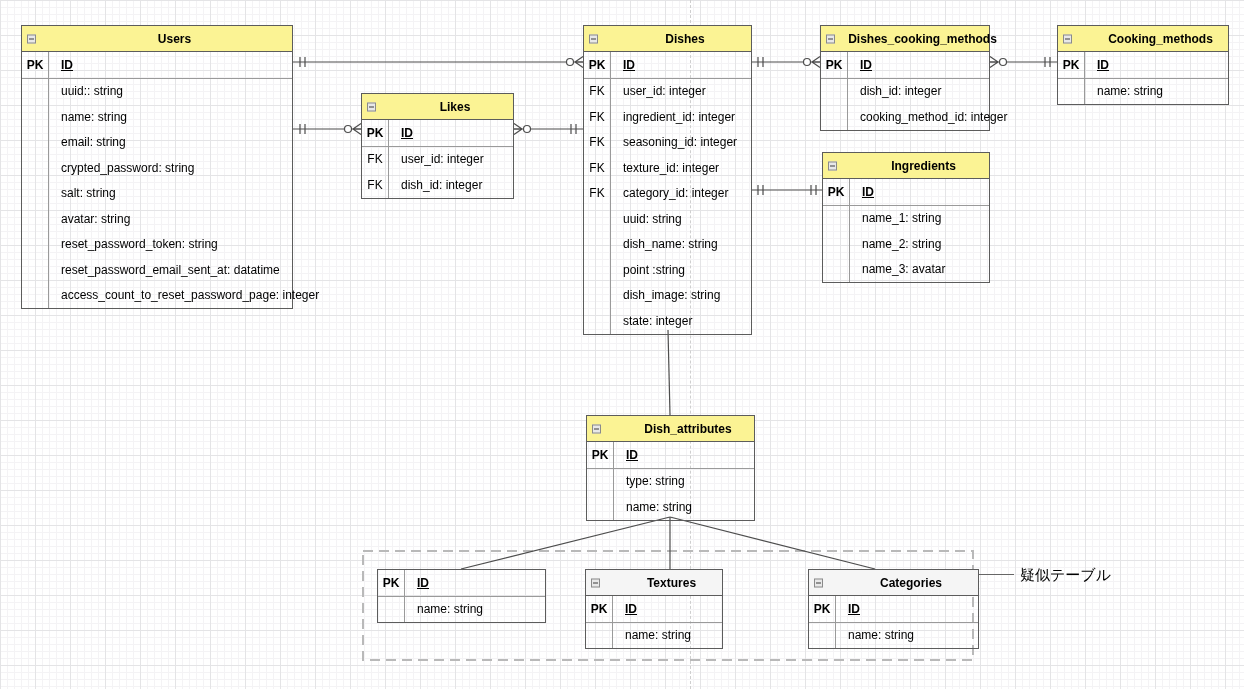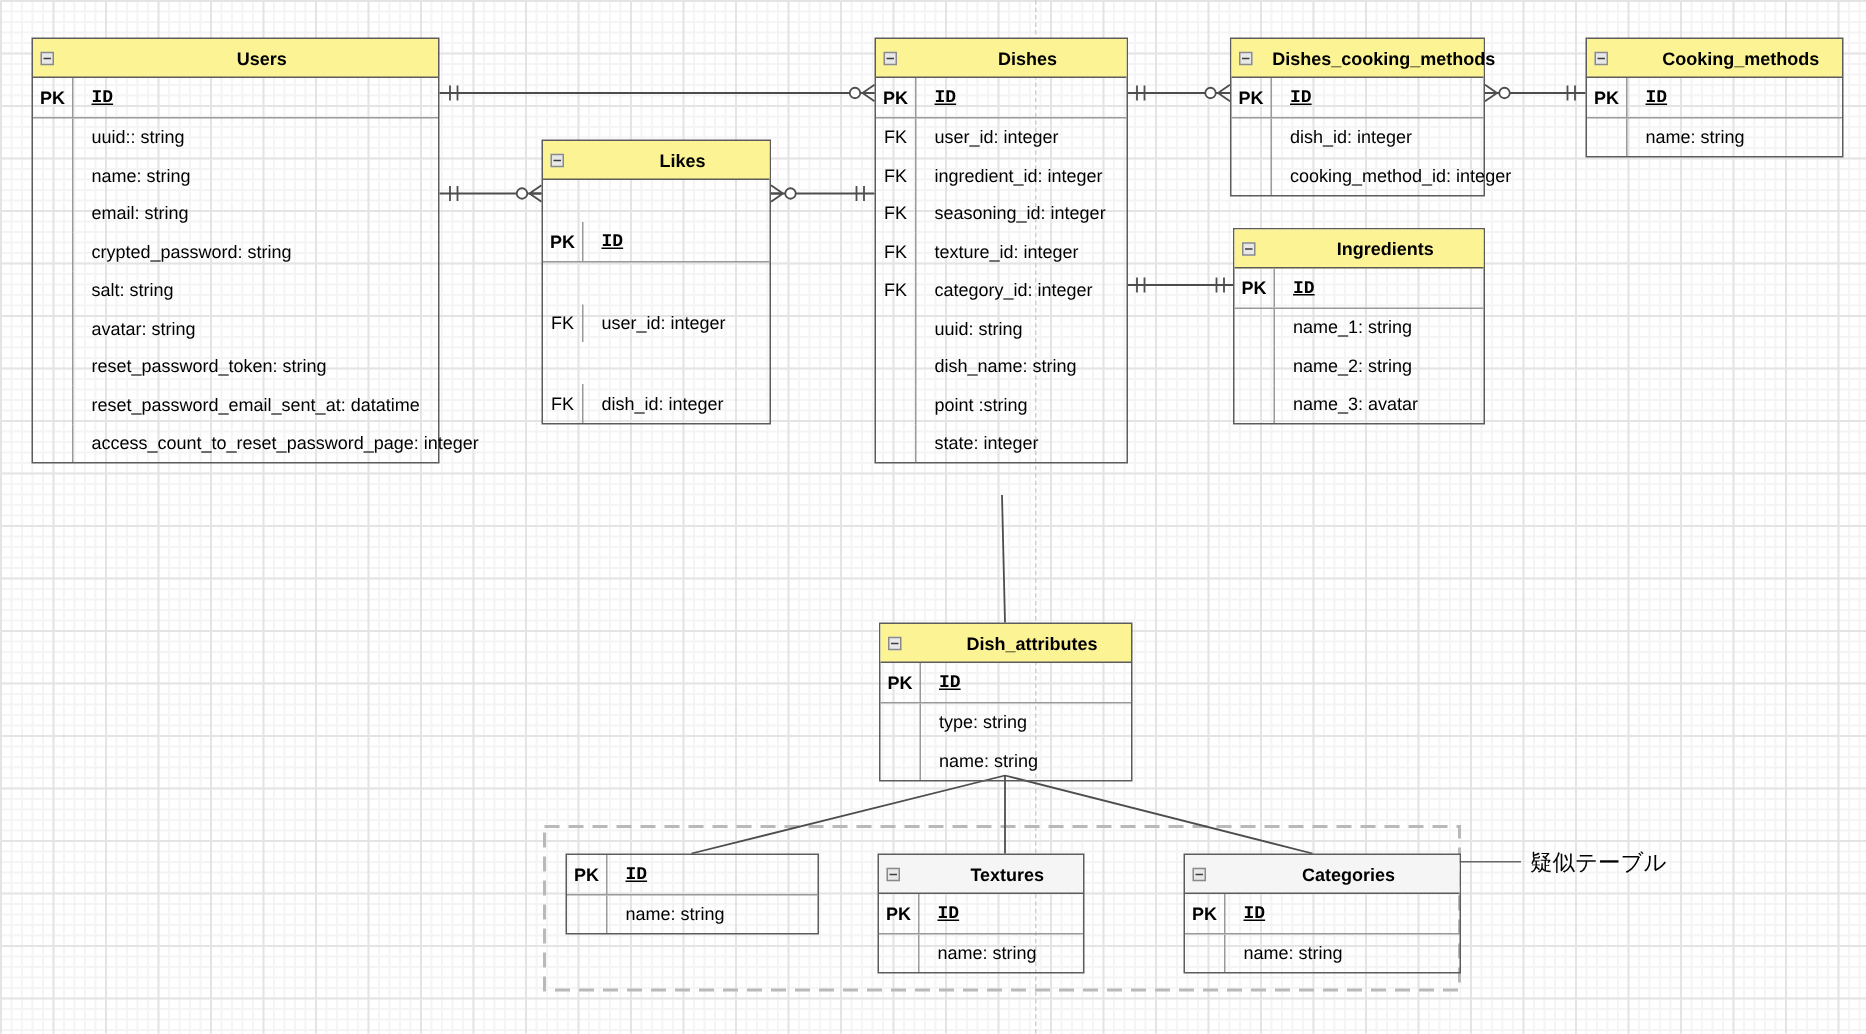--- a/index.html
+++ b/index.html
@@ -52,21 +52,21 @@
   }
   .row .key{
     width:26px;flex:none;align-self:stretch;
     border-right:1px solid #9a9a9a;
     display:flex;align-items:center;justify-content:center;
     font-weight:normal;
   }
   .row .field{padding-left:12px;}
   .row.pk{border-bottom:1px solid #9a9a9a;}
   .row.pk .key{font-weight:bold;}
-  .row.pk .field{font-weight:bold;text-decoration:underline;font-family:Liberation Mono, monospace;}
+  .row.pk .field{font-weight:bold;text-decoration:underline;}
   .edge{position:absolute;z-index:1;overflow:visible;}
   .edge path, .edge line{stroke:var(--line,#4D4D4D);stroke-width:1.2;fill:none;}
   .edge circle{stroke:var(--line,#4D4D4D);stroke-width:1.2;fill:#ffffff;}
   .pseudo-box{position:absolute;z-index:0;overflow:visible;}
   .annotation-line{
     position:absolute;left:972px;top:574px;width:42px;height:0;
     border-top:1px solid #666;z-index:1;
   }
   .annotation-label{
     position:absolute;left:1020px;top:566px;z-index:2;
@@ -122,21 +122,21 @@
   <div class="row">
       <span class="key"></span>
       <span class="field">reset_password_email_sent_at: datatime</span>
     </div>
   <div class="row">
       <span class="key"></span>
       <span class="field">access_count_to_reset_password_page: integer</span>
     </div>
 </div>
 
-<div class="entity" style="left:361px;top:93px;width:153px;gap:28px;">
+<div class="entity" style="left:361px;top:93px;width:153px;">
   <div class="entity-header yellow">
     <span class="collapse-btn"></span>
     <span>Likes</span>
   </div>
   <div class="row pk">
       <span class="key">PK</span>
       <span class="field">ID</span>
     </div>
   <div class="row">
       <span class="key">FK</span>
@@ -181,20 +181,24 @@
       <span class="key"></span>
       <span class="field">uuid: string</span>
     </div>
   <div class="row">
       <span class="key"></span>
       <span class="field">dish_name: string</span>
     </div>
   <div class="row">
       <span class="key"></span>
       <span class="field">point :string</span>
+    </div>
+  <div class="row">
+      <span class="key"></span>
+      <span class="field">dish_image: string</span>
     </div>
   <div class="row">
       <span class="key"></span>
       <span class="field">state: integer</span>
     </div>
 </div>
 
 <div class="entity" style="left:820px;top:25px;width:170px;">
   <div class="entity-header yellow">
     <span class="collapse-btn"></span>
@@ -290,21 +294,21 @@
   <div class="row pk">
       <span class="key">PK</span>
       <span class="field">ID</span>
     </div>
   <div class="row">
       <span class="key"></span>
       <span class="field">name: string</span>
     </div>
 </div>
 
-<div class="entity" style="left:789px;top:569px;width:185px;">
+<div class="entity" style="left:808px;top:569px;width:171px;">
   <div class="entity-header gray">
     <span class="collapse-btn"></span>
     <span>Categories</span>
   </div>
   <div class="row pk">
       <span class="key">PK</span>
       <span class="field">ID</span>
     </div>
   <div class="row">
       <span class="key"></span>

